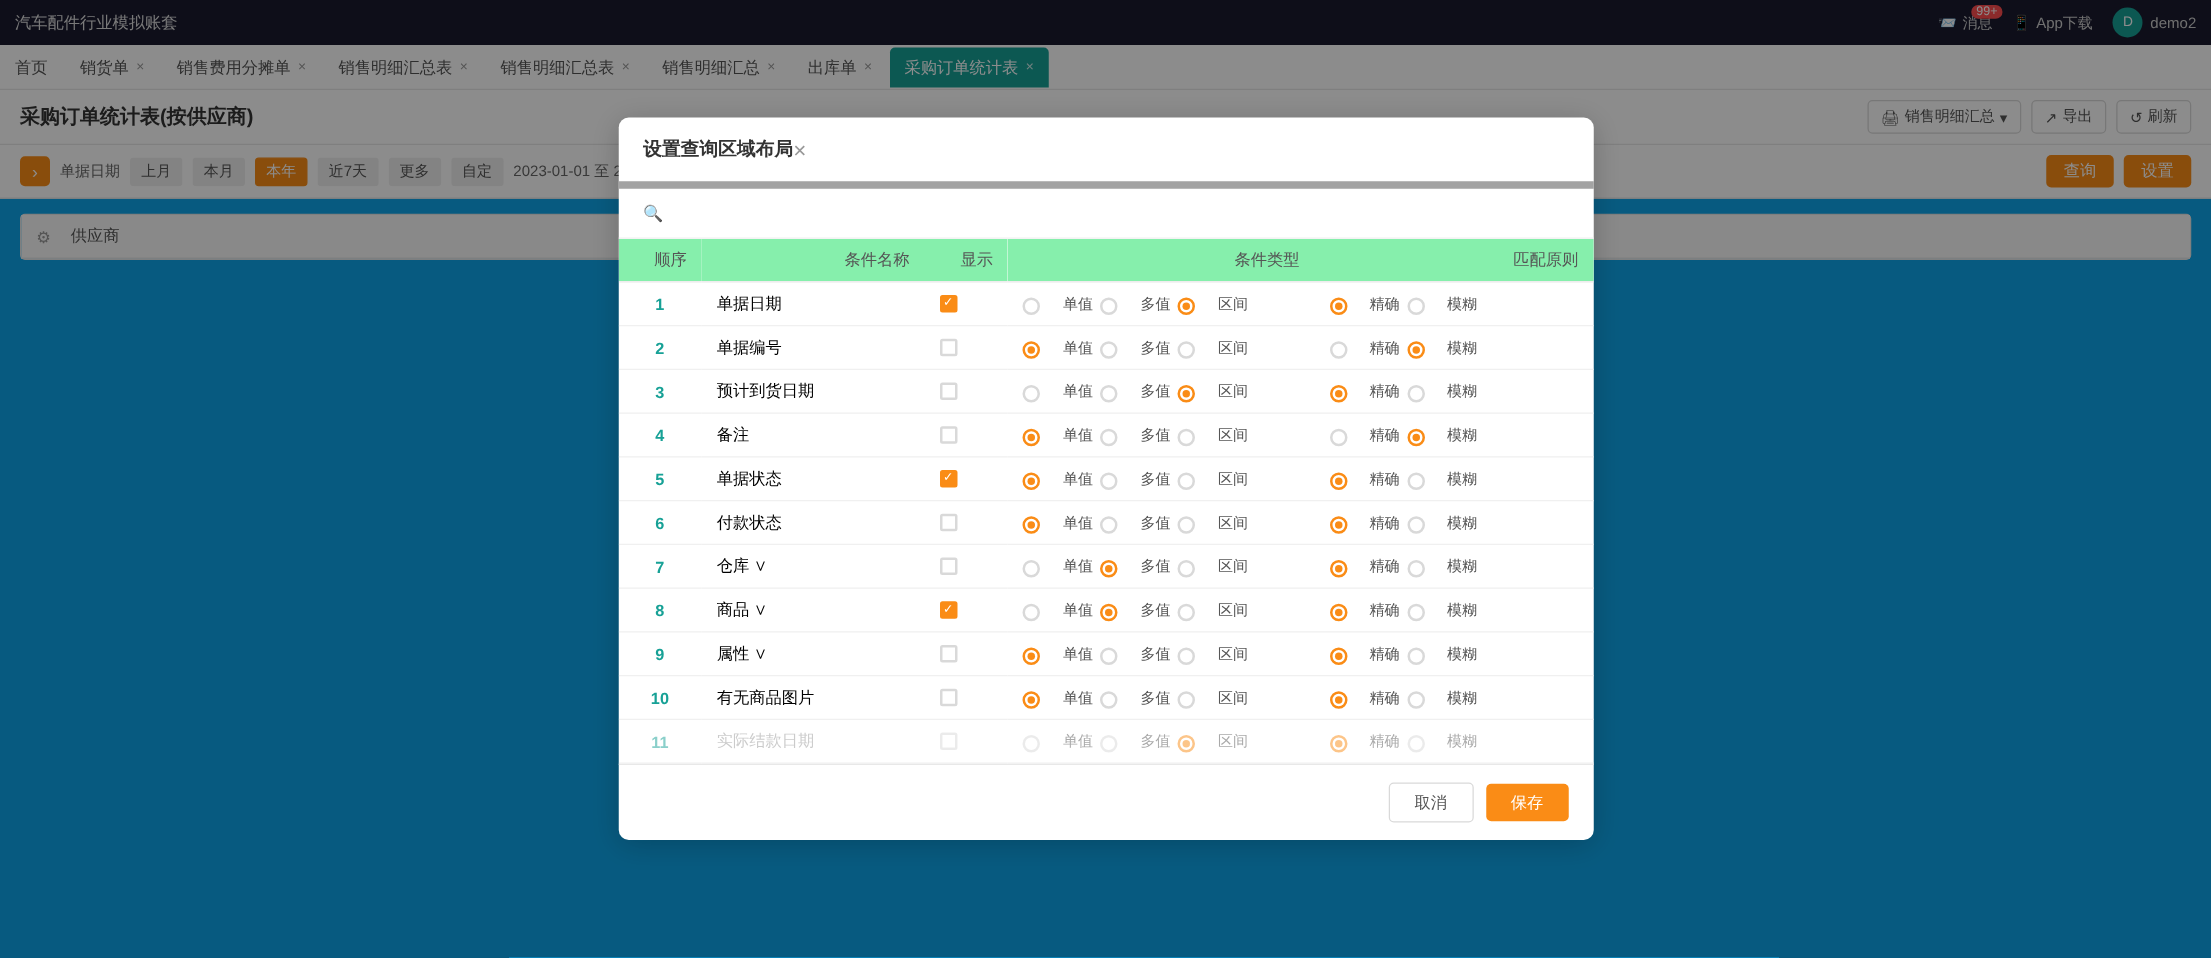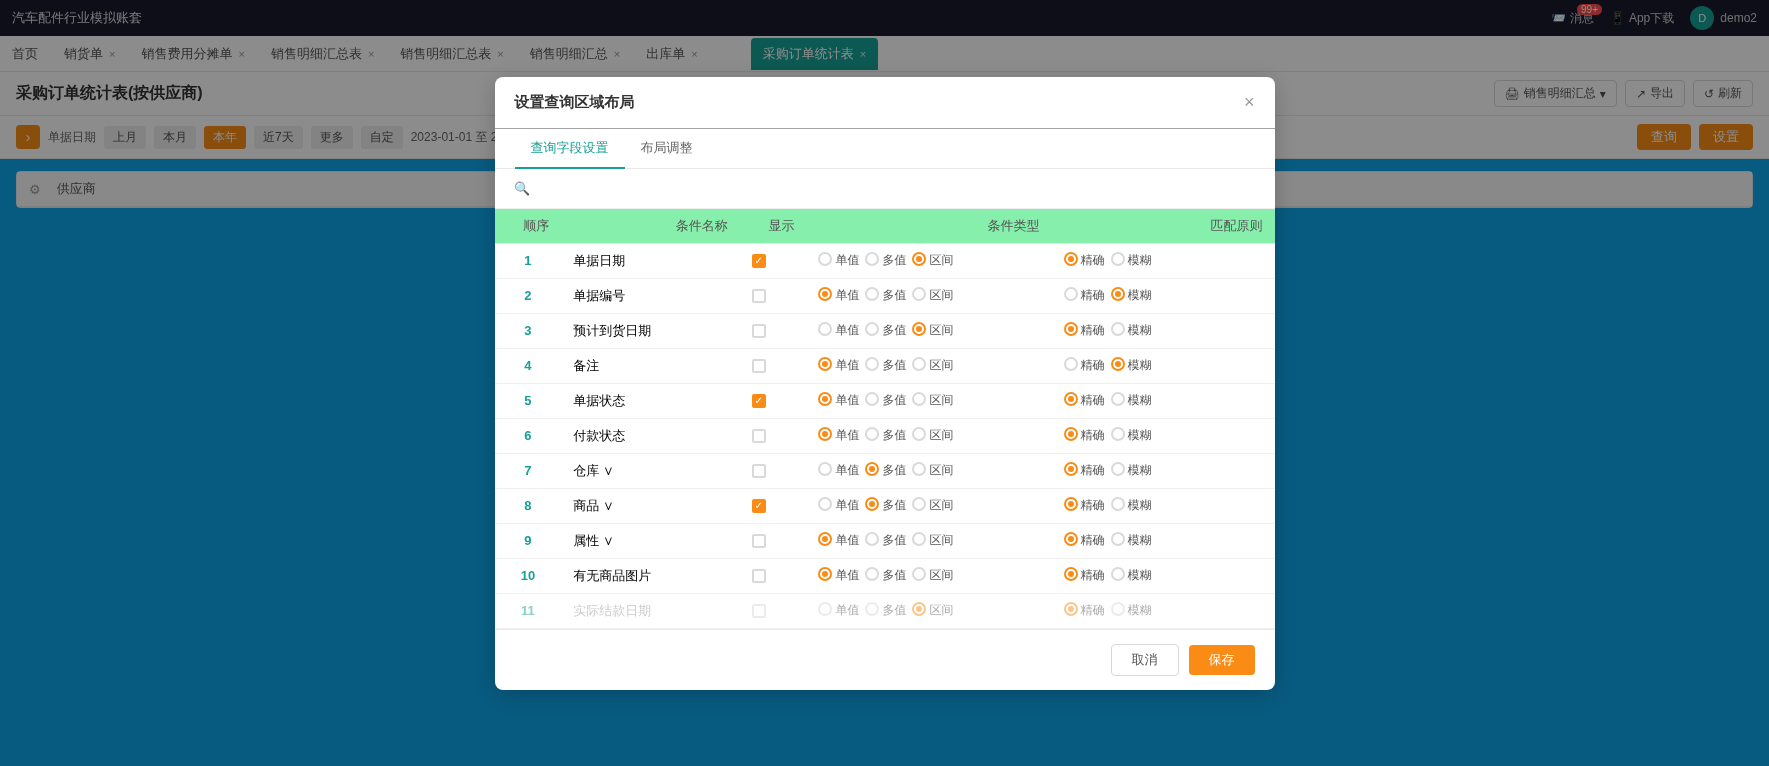--- a/index.html
+++ b/index.html
@@ -53,21 +53,20 @@
       align-items: center;
       gap: 6px;
       border-radius: 4px 4px 0 0;
       cursor: pointer;
       font-size: 13px;
       white-space: nowrap;
     }
     .tab-item.active {
       background: #17a196;
       color: white;
-      margin-left: 39px;
     }
     .tab-item:not(.active) { color: #555; }
     .tab-close { font-size: 11px; color: #999; cursor: pointer; }
     .tab-item.active .tab-close { color: rgba(255,255,255,0.8); }
 
     
     .page-content {
       background: #0ea5e9;
       min-height: calc(766px - 72px);
       position: relative;
@@ -139,24 +138,23 @@
       background: #fff;
       border-radius: 8px;
       width: 780px;
       max-height: 640px;
       display: flex;
       flex-direction: column;
       box-shadow: 0 4px 24px rgba(0,0,0,0.2);
     }
     .modal-header {
       padding: 16px 20px;
-      border-bottom: 1px solid #a3a3a3;
-      display: flex;
-      align-items: center;
-      justify-content: space-between;
+      border-bottom: 6px solid #a3a3a3;
+      display: flex;
+      align-items: center;
     }
     .modal-title { font-size: 15px; font-weight: bold; color: #333; }
     .modal-close {
       cursor: pointer; color: #999; font-size: 18px; line-height: 1;
       background: none; border: none;
     }
     .modal-tabs {
       padding: 0 20px;
       display: flex;
       border-bottom: 1px solid #e8e8e8;
@@ -214,21 +212,21 @@
       vertical-align: middle;
     }
     .col-order { width: 60px; color: #17a196; font-weight: bold; text-align: center; }
     .col-name { width: 160px; }
     .col-show { width: 60px; text-align: center; }
     .col-type { width: 220px; }
     .col-match { width: 200px; }
 
     
     .radio-group { display: flex; align-items: center; gap: 6px; }
-    .radio-item { display: flex; align-items: flex-start; gap: 3px; cursor: pointer; }
+    .radio-item { display: flex; align-items: flex-end; gap: 18px; cursor: pointer; }
     .radio-circle {
       width: 14px; height: 14px; border-radius: 50%;
       border: 2px solid #d9d9d9;
       display: flex; align-items: center; justify-content: center;
       flex-shrink: 0;
     }
     .radio-circle.checked { border-color: #fa8c16; }
     .radio-circle.checked::after {
       content: '';
       width: 6px; height: 6px;
@@ -378,28 +376,20 @@
 </div>
 
 <div class="overlay">
   <div class="modal">
 
     <div class="modal-header">
       <span class="modal-title">设置查询区域布局</span>
       <button class="modal-close">×</button>
     </div>
 
-    <div class="modal-tabs">
-      <div class="modal-tab active">
-        <span>查询字段设置</span>
-      </div>
-      <div class="modal-tab">
-        <span>布局调整</span>
-      </div>
-    </div>
 
     <div class="modal-search">
       <span class="search-icon-wrap">🔍</span>
     </div>
 
     <div class="modal-table">
       <table>
         <thead>
           <tr>
             <th class="col-order">顺序</th>

